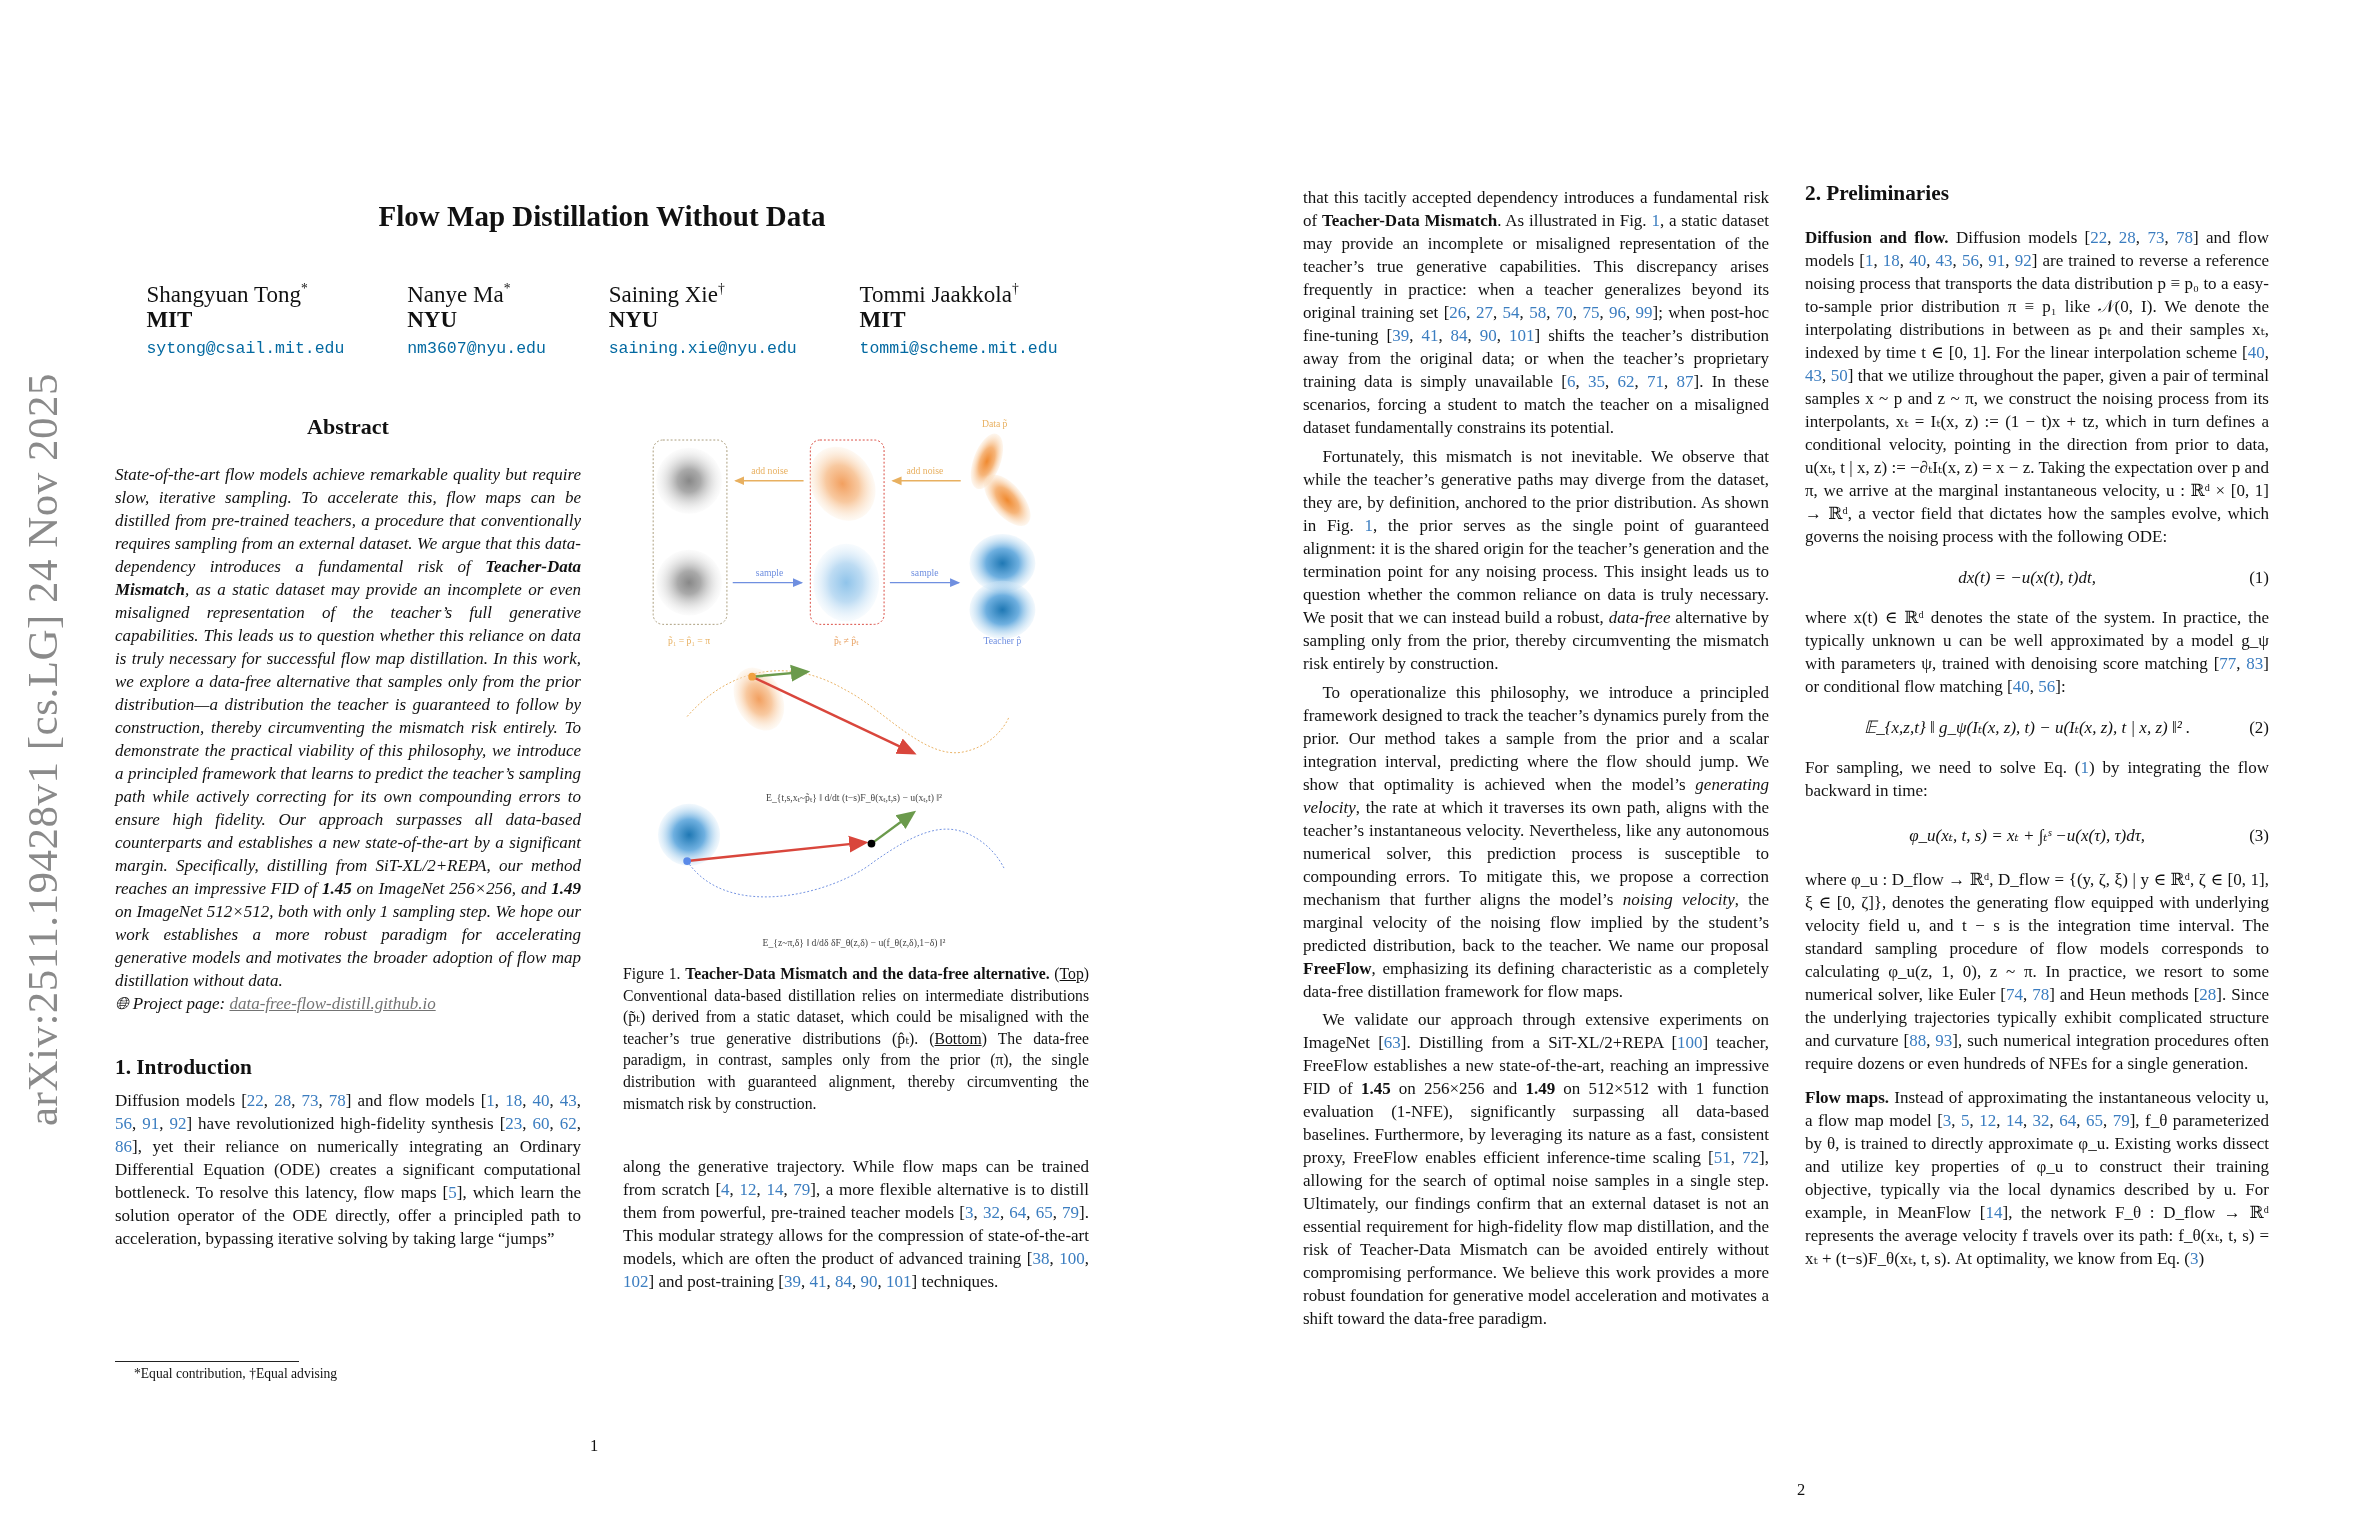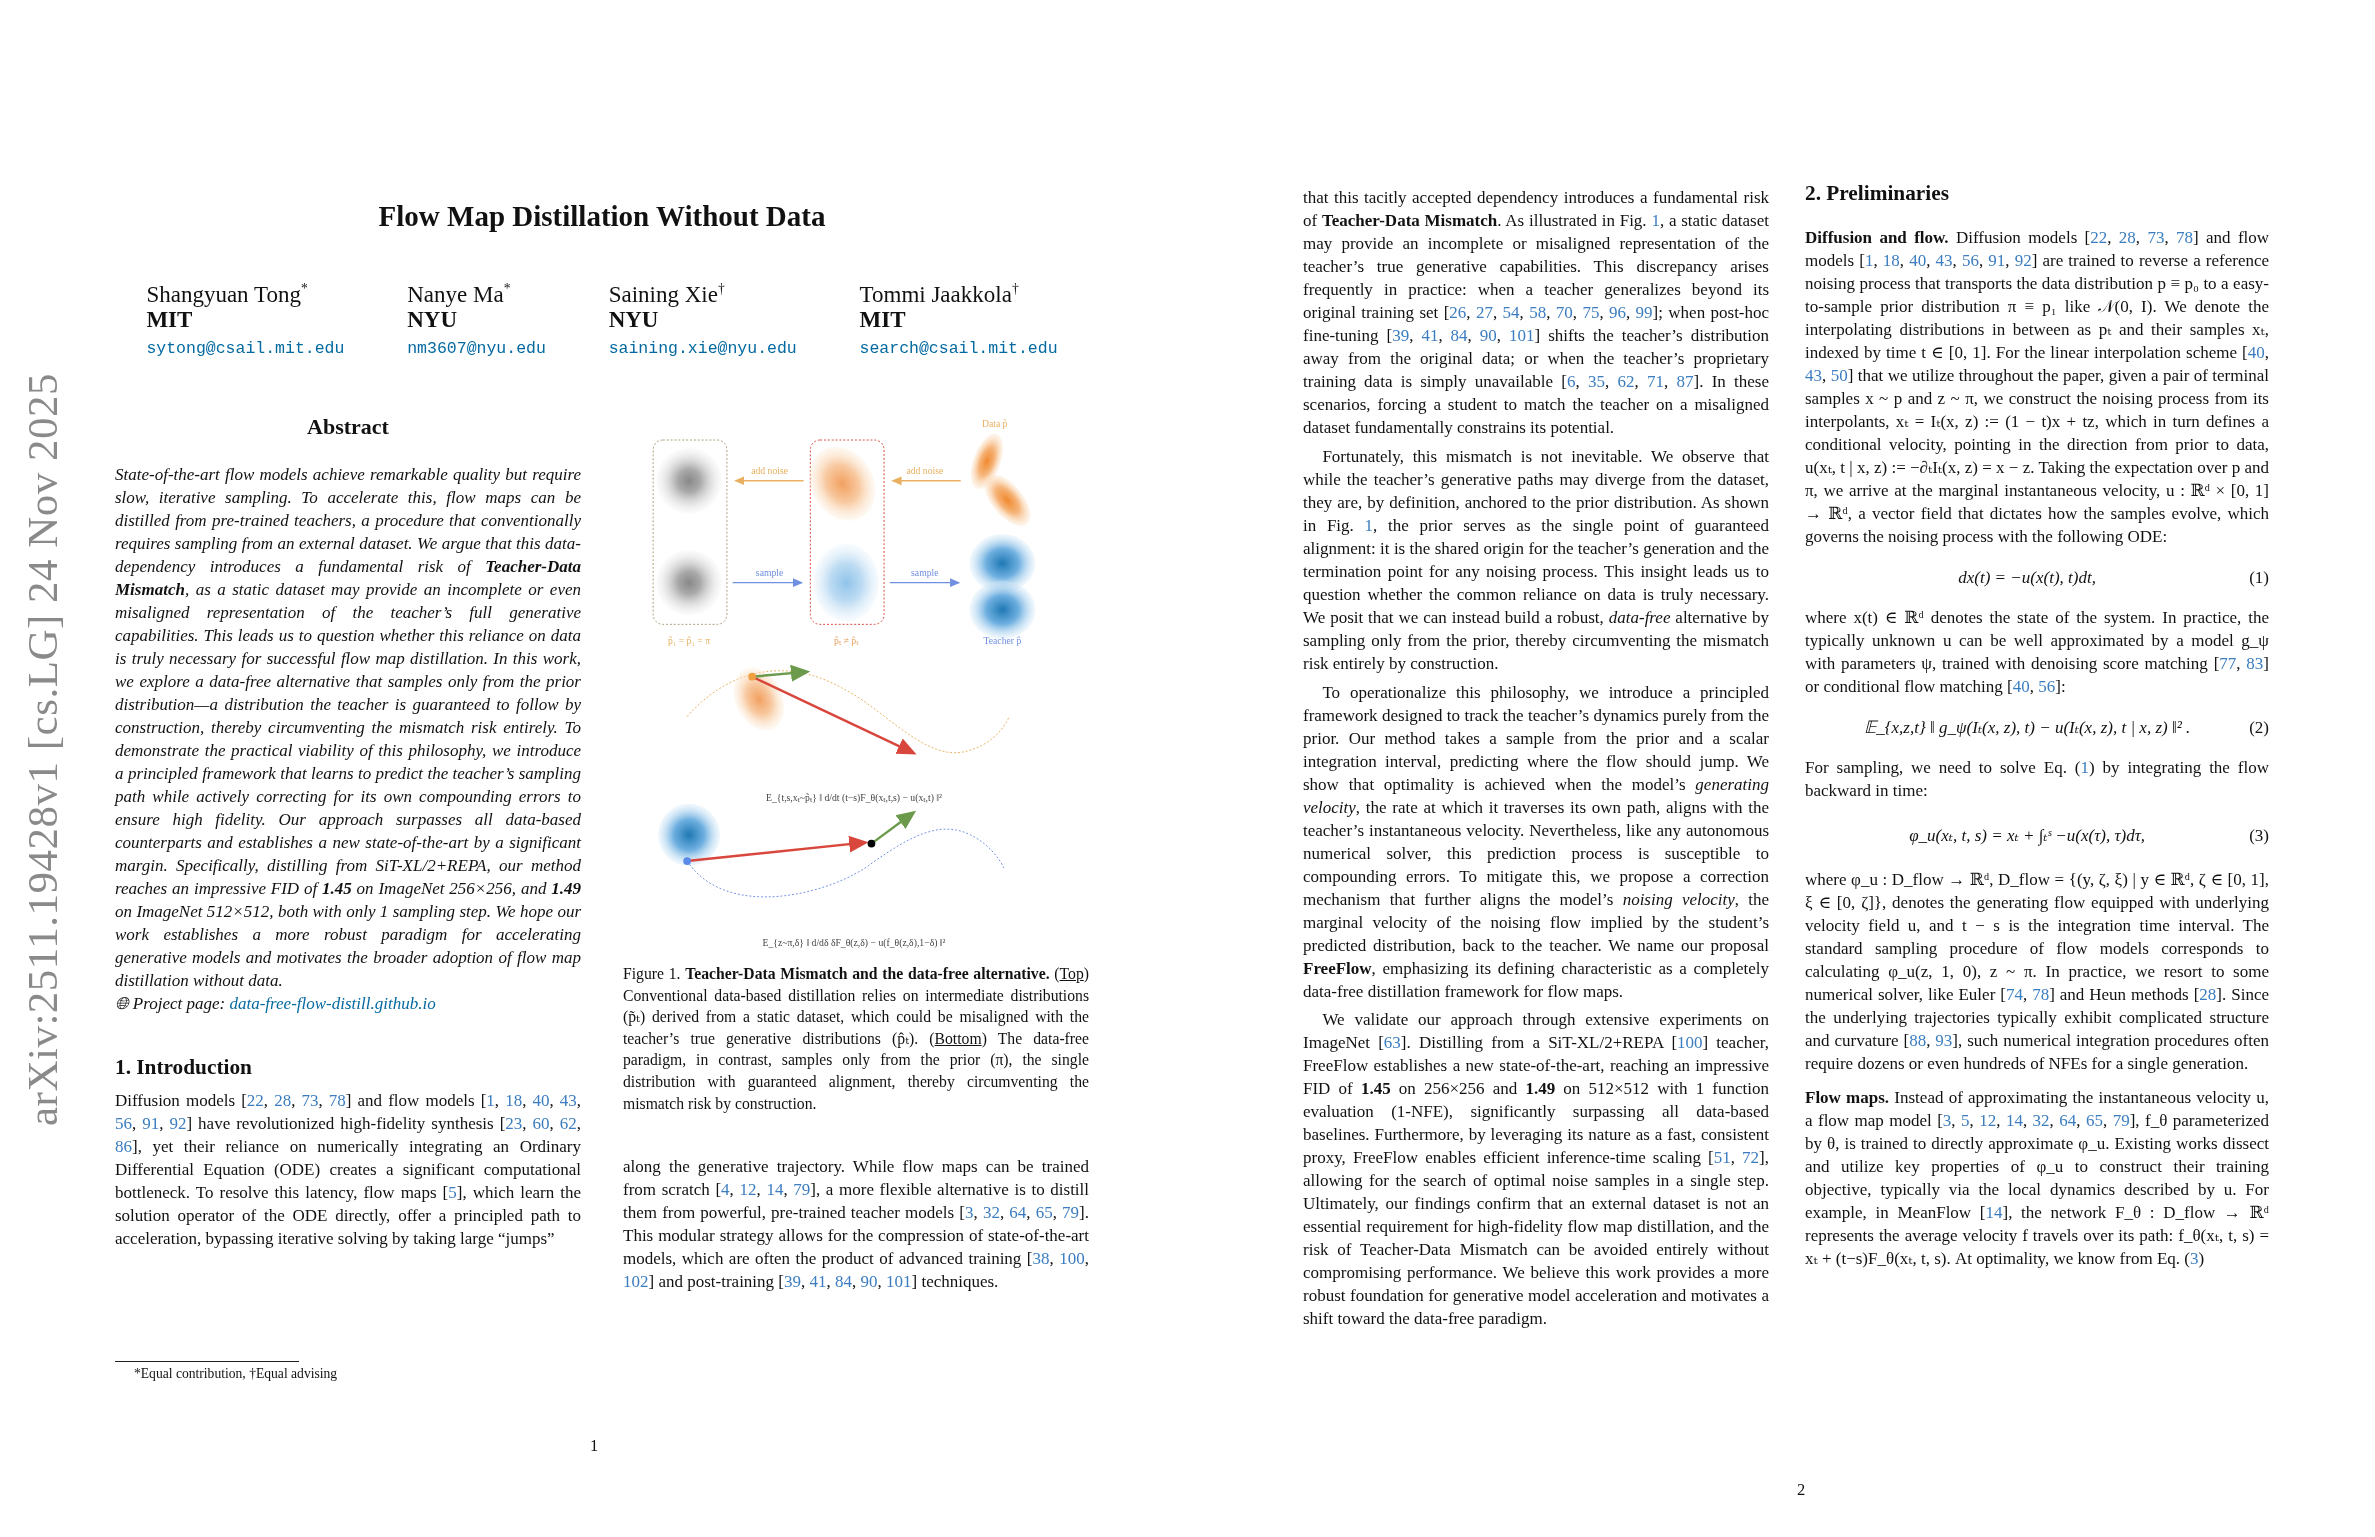--- a/index.html
+++ b/index.html
@@ -18,21 +18,21 @@
   .author .aff { font-size:23px; line-height:25px;font-weight:bold; }
   .author .em { font-family:"Liberation Mono", "DejaVu Sans Mono", monospace; font-size:16.5px; color:#0369a1; margin-top:7.8px; }
   .sup { font-size:13.6px; vertical-align:super; }
   .col { position:absolute; font-size:17px; line-height:23px; text-align:justify; }
   .col p { margin:0; }
   .col p.ind { text-indent:19.4px; }
   .abs-h { font-weight:bold; font-size:22px; text-align:center; margin-bottom:25px; }
   .abs { font-style:italic; }
   .sec-h { font-weight:bold; font-size:21.3px; margin:0 0 9.7px 0; }
   .cite { color:#3b7dc0; }
-  .link { color:#0369a1; }
+  .link { color:#737373;text-decoration:underline; }
   .bold { font-weight:bold; }
   .it { font-style:italic; }
   .fn-rule { position:absolute; left:115px; top:1361px; width:184px; border-top:1px solid #222; }
   .fn { position:absolute; left:134px; top:1366px; font-size:13.6px; }
   .pnum { position:absolute; top:1436px; font-size:16.5px; }
   .caption { position:absolute; left:623px; top:963px; width:466px; font-size:15.7px; line-height:21.6px; text-align:justify; }
   .u { text-decoration:underline; }
   .eq { display:flex; justify-content:space-between; align-items:center; margin:17.5px 0 17.5px 0; }
   .eq .body { flex:1; text-align:center; font-style:italic; }
   .eq .num { font-style:normal; }
@@ -59,21 +59,21 @@
         <div class="em">nm3607@nyu.edu</div>
       </div>
       <div class="author">
         <div class="nm">Saining Xie<span class="sup">†</span></div>
         <div class="aff">NYU</div>
         <div class="em">saining.xie@nyu.edu</div>
       </div>
       <div class="author">
         <div class="nm">Tommi Jaakkola<span class="sup">†</span></div>
         <div class="aff">MIT</div>
-        <div class="em">search@csail.mit.edu</div>
+        <div class="em">tommi@scheme.mit.edu</div>
       </div>
     </div>
 
   <div class="col" style="left:115px; top:415px; width:466px;">
     <div class="abs-h">Abstract</div>
     <p class="abs">
       <span>State-of-the-art flow models achieve remarkable quality but require slow, iterative sampling. To accelerate this, flow maps can be distilled from pre-trained teachers, a procedure that conventionally requires sampling from an external dataset. We argue that this data-dependency introduces a fundamental risk of </span><span class="bold">Teacher-Data Mismatch</span><span>, as a static dataset may provide an incomplete or even misaligned representation of the teacher’s full generative capabilities. This leads us to question whether this reliance on data is truly necessary for successful flow map distillation. In this work, we explore a data-free alternative that samples only from the prior distribution—a distribution the teacher is guaranteed to follow by construction, thereby circumventing the mismatch risk entirely. To demonstrate the practical viability of this philosophy, we introduce a principled framework that learns to predict the teacher’s sampling path while actively correcting for its own compounding errors to ensure high fidelity. Our approach surpasses all data-based counterparts and establishes a new state-of-the-art by a significant margin. Specifically, distilling from SiT-XL/2+REPA, our method reaches an impressive FID of </span><span class="bold">1.45</span><span> on ImageNet 256×256, and </span><span class="bold">1.49</span><span> on ImageNet 512×512, both with only 1 sampling step. We hope our work establishes a more robust paradigm for accelerating generative models and motivates the broader adoption of flow map distillation without data.</span>
     </p>
     <p class="abs">
       <span>🌐︎</span>

